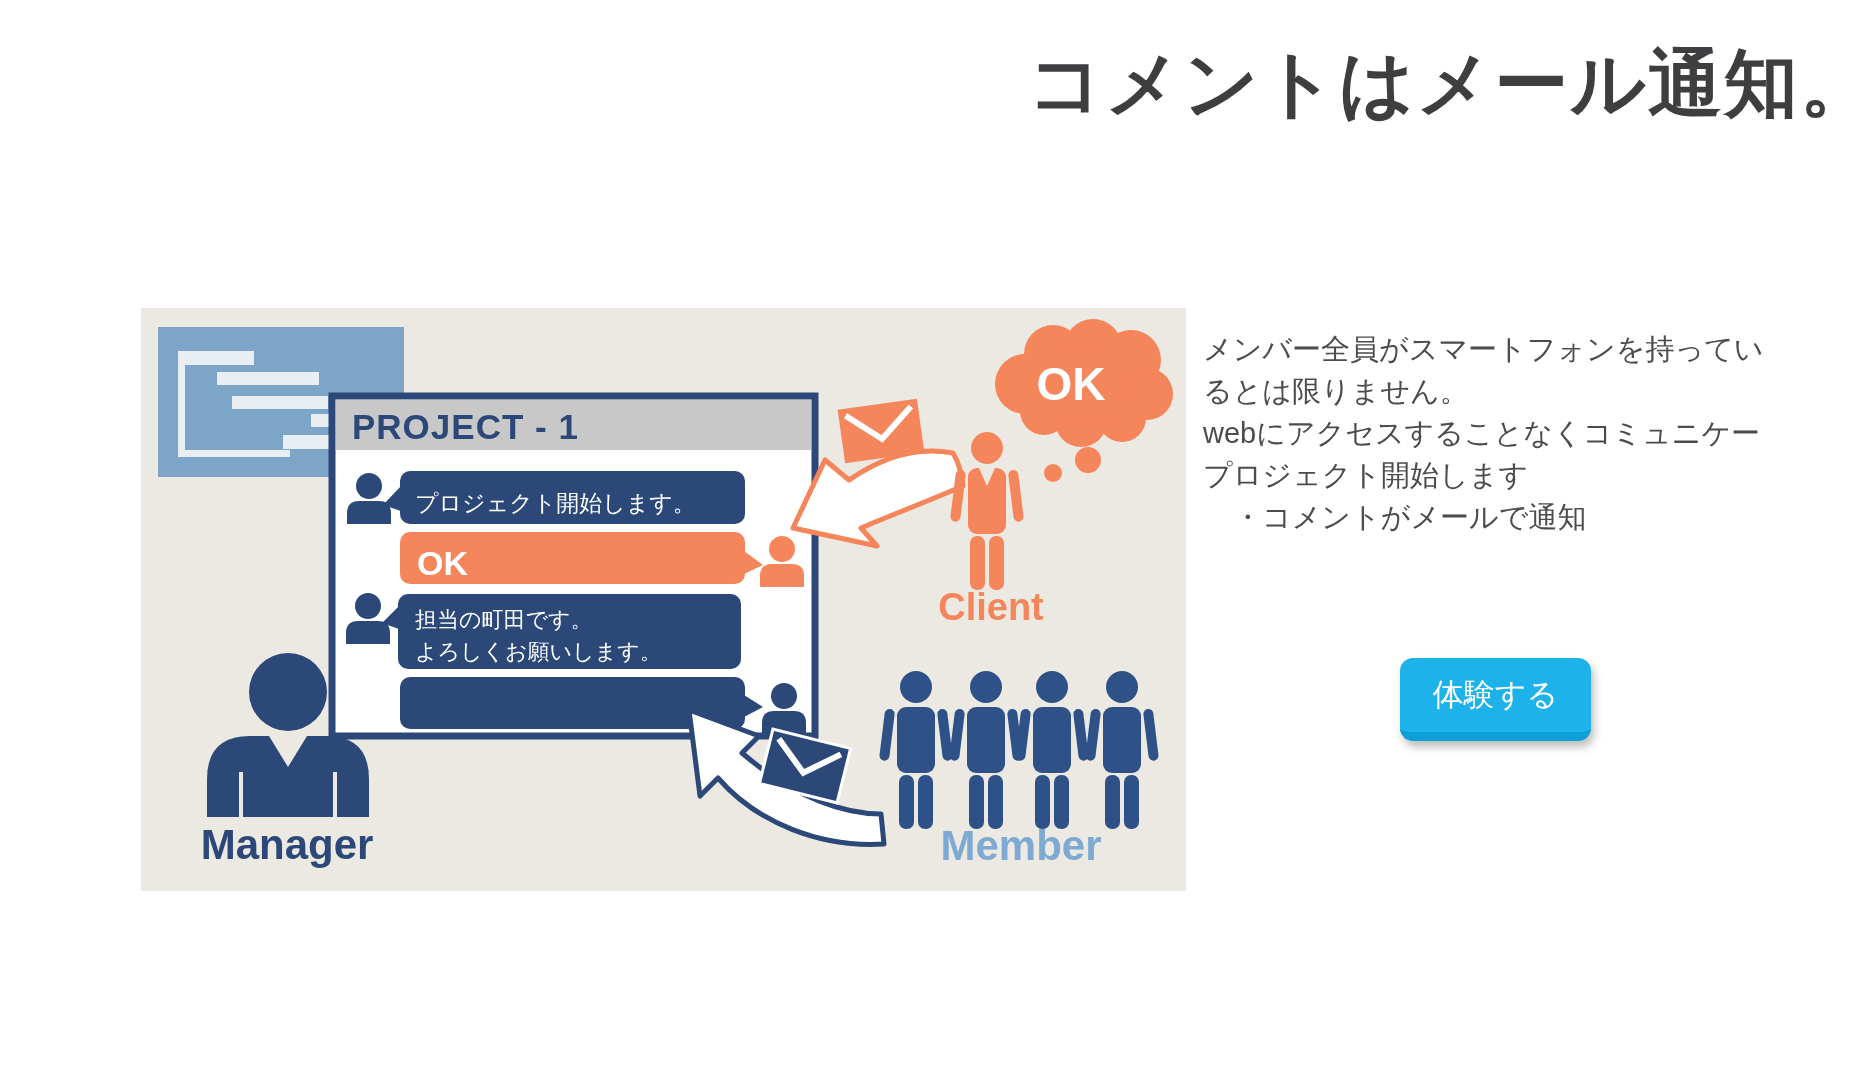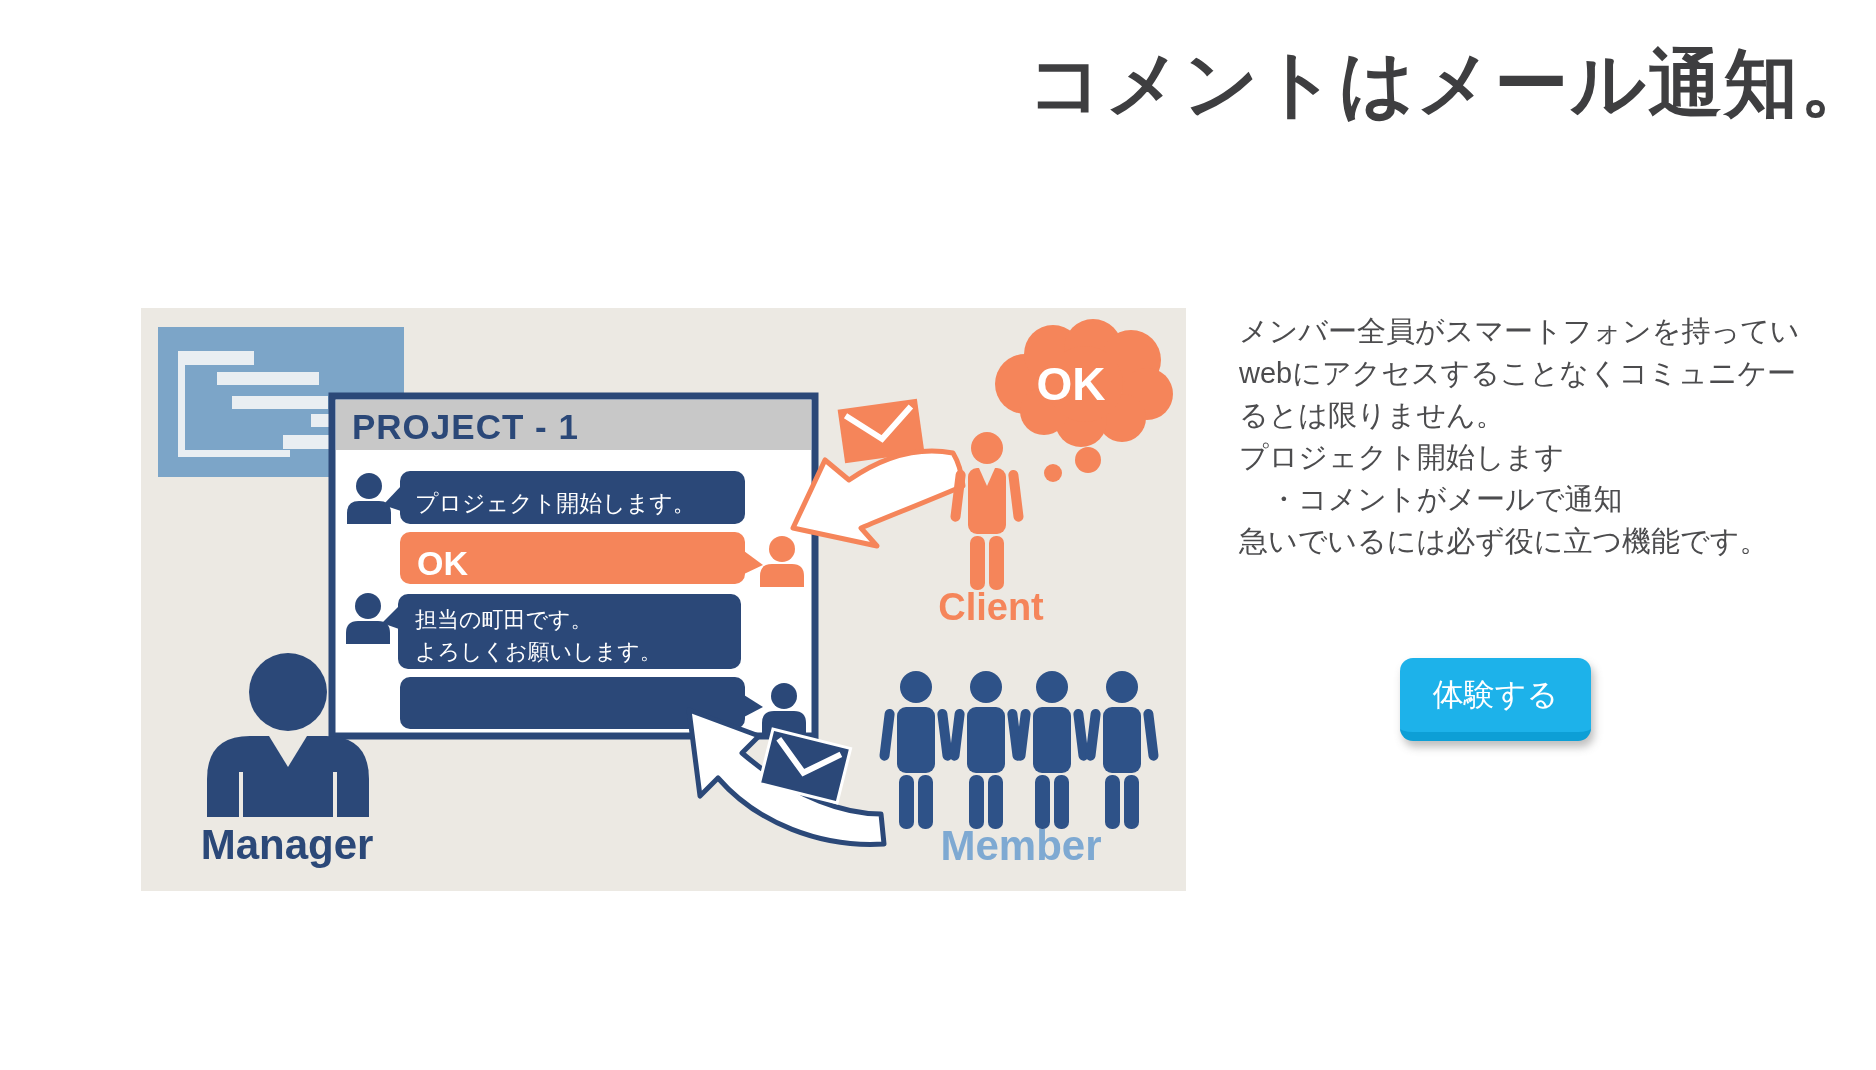--- a/index.html
+++ b/index.html
@@ -9,22 +9,22 @@
 
   .heading { position:absolute; top:28px; left:0; width:100%; margin:0;
              text-align:center; font-size:74px; line-height:112px; font-weight:bold;
              color:#3e3e40; letter-spacing:2px; }
   .heading span { display:block;text-align:right; }
 
   .panel { position:absolute; left:141px; top:308px; width:1045px; height:583px;
            background:#ece9e3; }
   .panel svg { position:absolute; left:0; top:0; }
 
-  .desc { position:absolute; left:1203px; top:310px; width:400px;
-          font-size:29px; line-height:42px; color:#4c4c4e; white-space:nowrap;margin-left:36px; }
+  .desc { position:absolute; left:1203px; top:328px; width:400px;
+          font-size:29px; line-height:42px; color:#4c4c4e; white-space:nowrap; }
   .desc .indent { padding-left:30px; }
 
   .cta { position:absolute; left:1400px; top:658px; width:191px; height:83px;
          background:#1db2ea; border:none; border-bottom:9px solid #0d9fd6;
          border-radius:13px; color:#ffffff; font-size:31px;
          font-family:"Liberation Sans","DejaVu Sans",sans-serif;
          box-shadow:3px 6px 8px rgba(110,110,110,0.45); cursor:pointer; }
 
   svg text { font-family:"Liberation Sans","DejaVu Sans",sans-serif; }
 </style>
@@ -157,22 +157,21 @@
         <g transform="rotate(14 664 458)">
           <rect x="624" y="430" width="80" height="56" fill="#2b4878" stroke="#ffffff" stroke-width="3"></rect>
           <polyline points="632,438 664,465 696,438" fill="none" stroke="#ffffff" stroke-width="6"></polyline>
         </g>
       </g>
     </svg>
   </div>
 
   <div class="desc">
     <div>メンバー全員がスマートフォンを持ってい</div>
+    <div>るとは限りません。</div>
     <div>webにアクセスすることなくコミュニケー</div>
-    <div>るとは限りません。</div>
     <div>プロジェクト開始します</div>
     <div class="indent">・コメントがメールで通知</div>
-    <div>急いでいるには必ず役に立つ機能です。</div>
   </div>
 
   <button class="cta">体験する</button>
 
 </div>
 
 </body></html>

